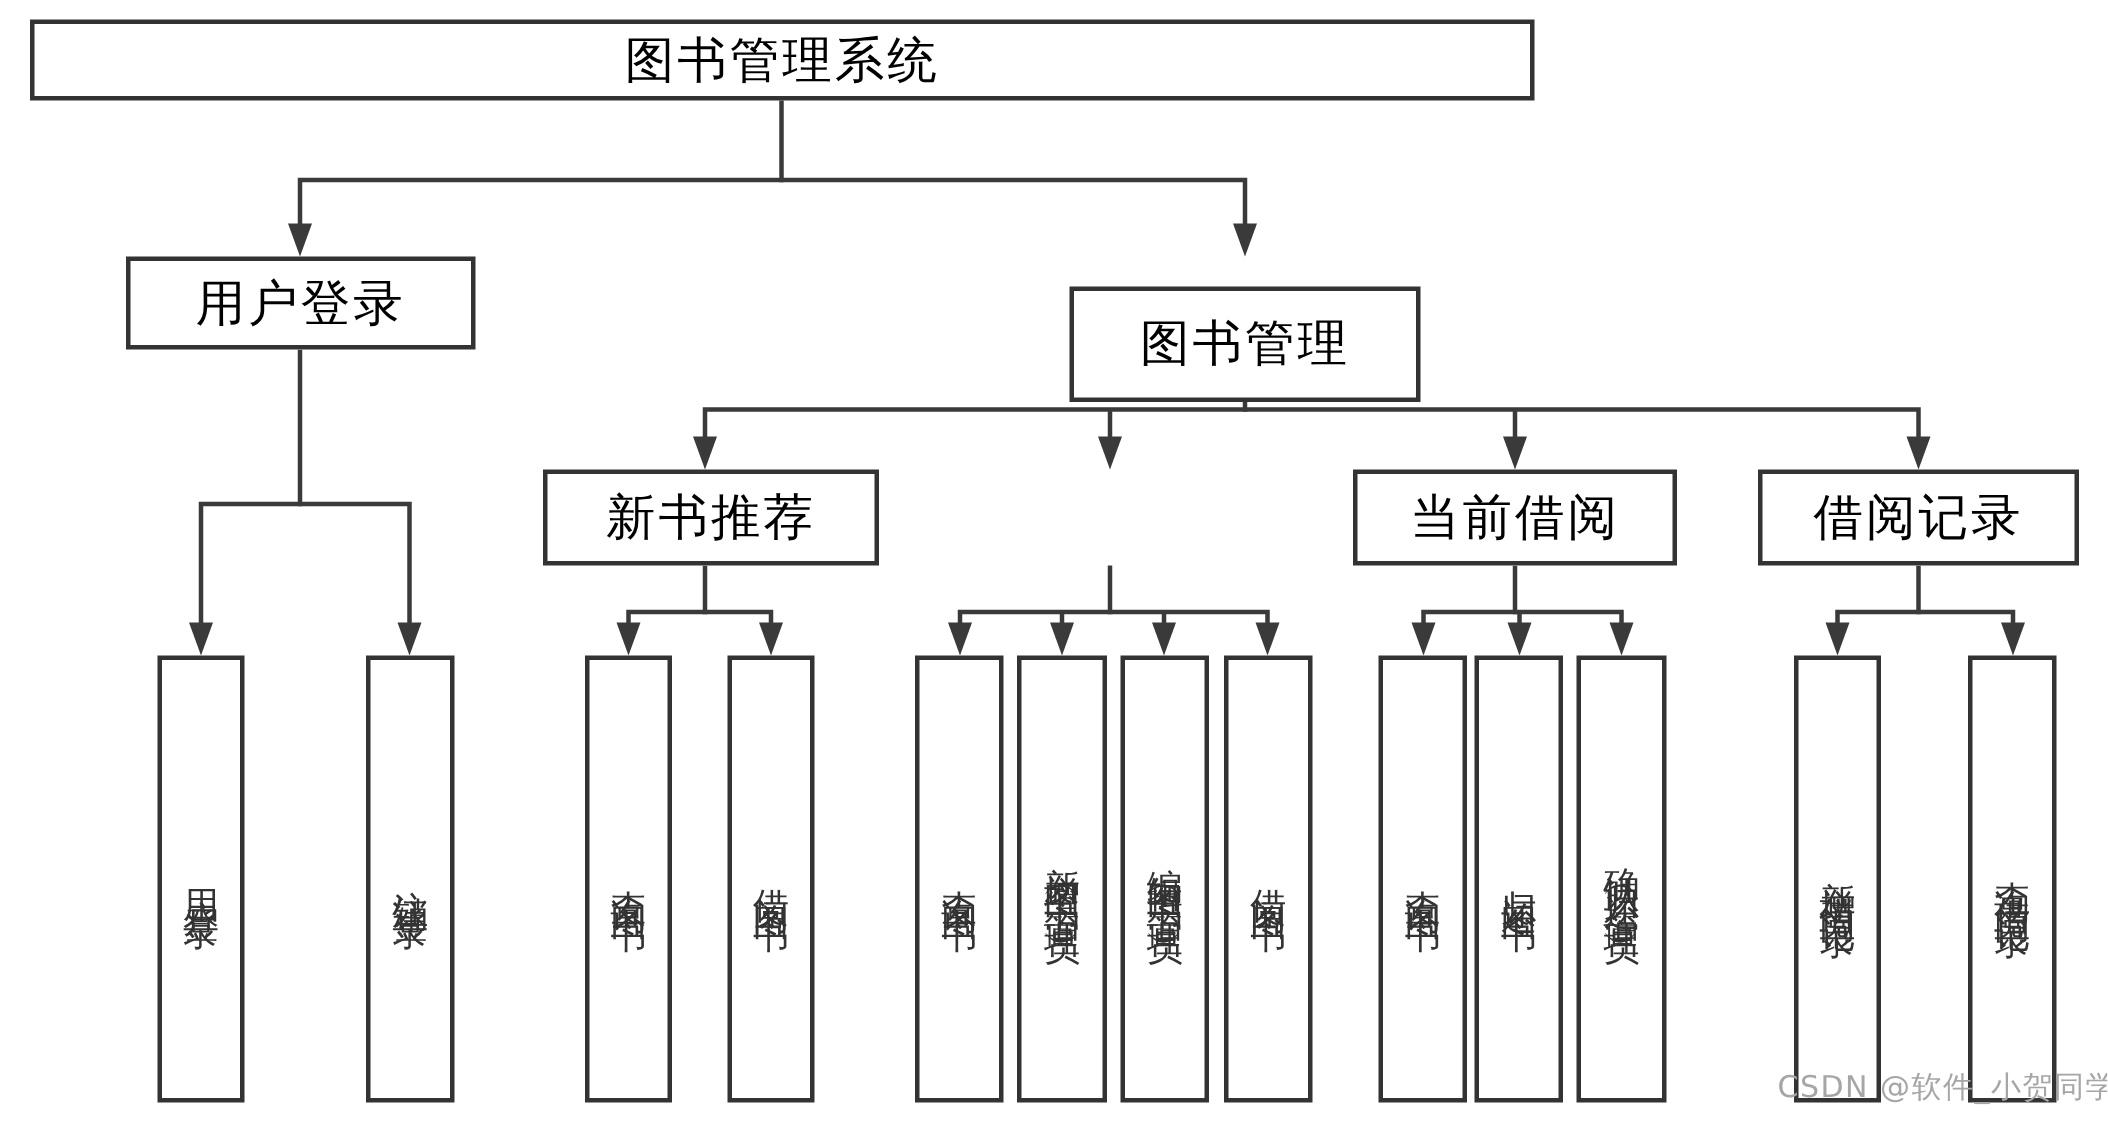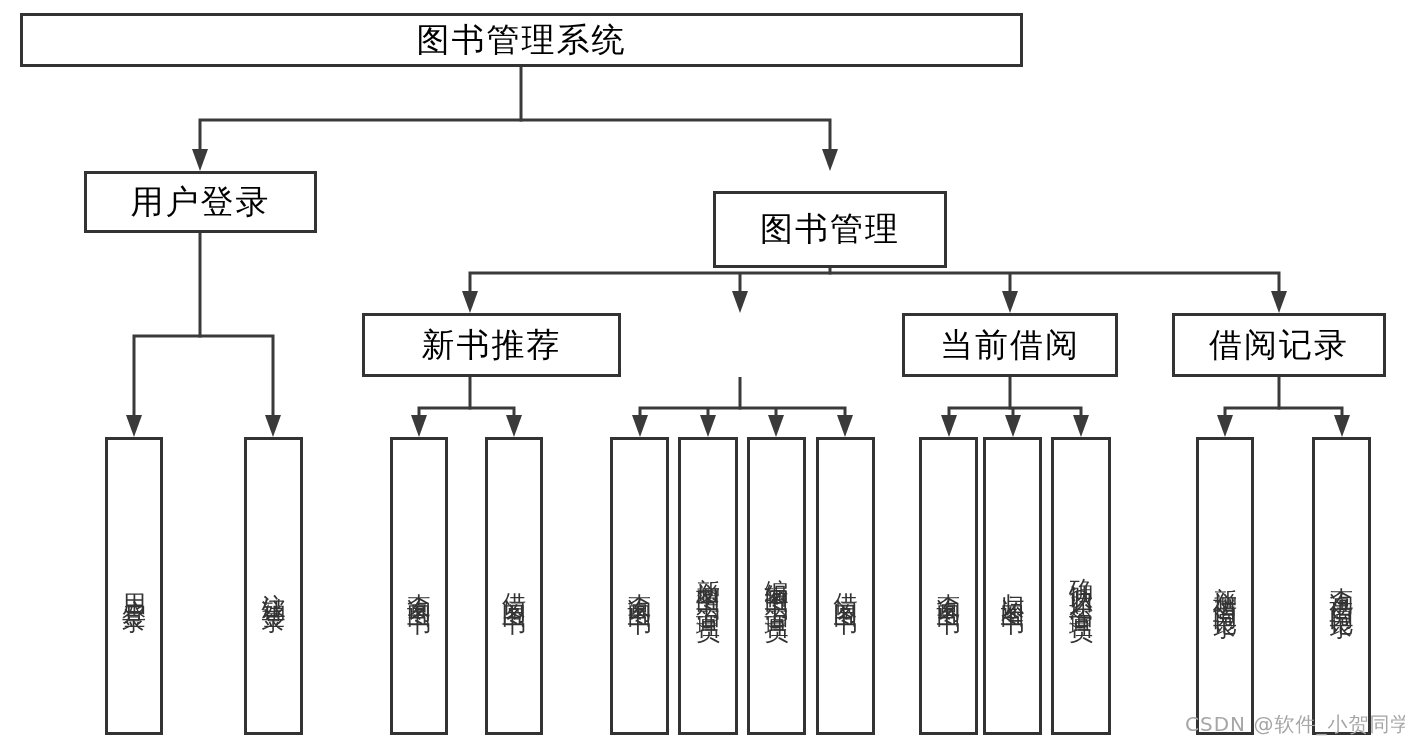--- a/index.html
+++ b/index.html
@@ -86,21 +86,21 @@
     <span class="h-label">图书管理系统</span>
   </div>
 
   <div class="box" style="left:84px;top:171px;width:233px;height:62px;">
     <span class="h-label">用户登录</span>
   </div>
   <div class="box" style="left:713px;top:171px;width:234px;height:77px;margin-top:20px;">
     <span class="h-label">图书管理</span>
   </div>
 
-  <div class="box" style="left:362px;top:313px;width:259px;height:64px;">
+  <div class="box" style="left:362px;top:313px;width:224px;height:64px;">
     <span class="h-label">新书推荐</span>
   </div>
   <div class="box" style="left:1172px;top:313px;width:214px;height:64px;">
     <span class="h-label">借阅记录</span>
   </div>
   <div class="box" style="left:902px;top:313px;width:216px;height:64px;">
     <span class="h-label">当前借阅</span>
   </div>
 
   <div class="box leaf" style="left:105px;top:437px;width:58px;height:298px;">

